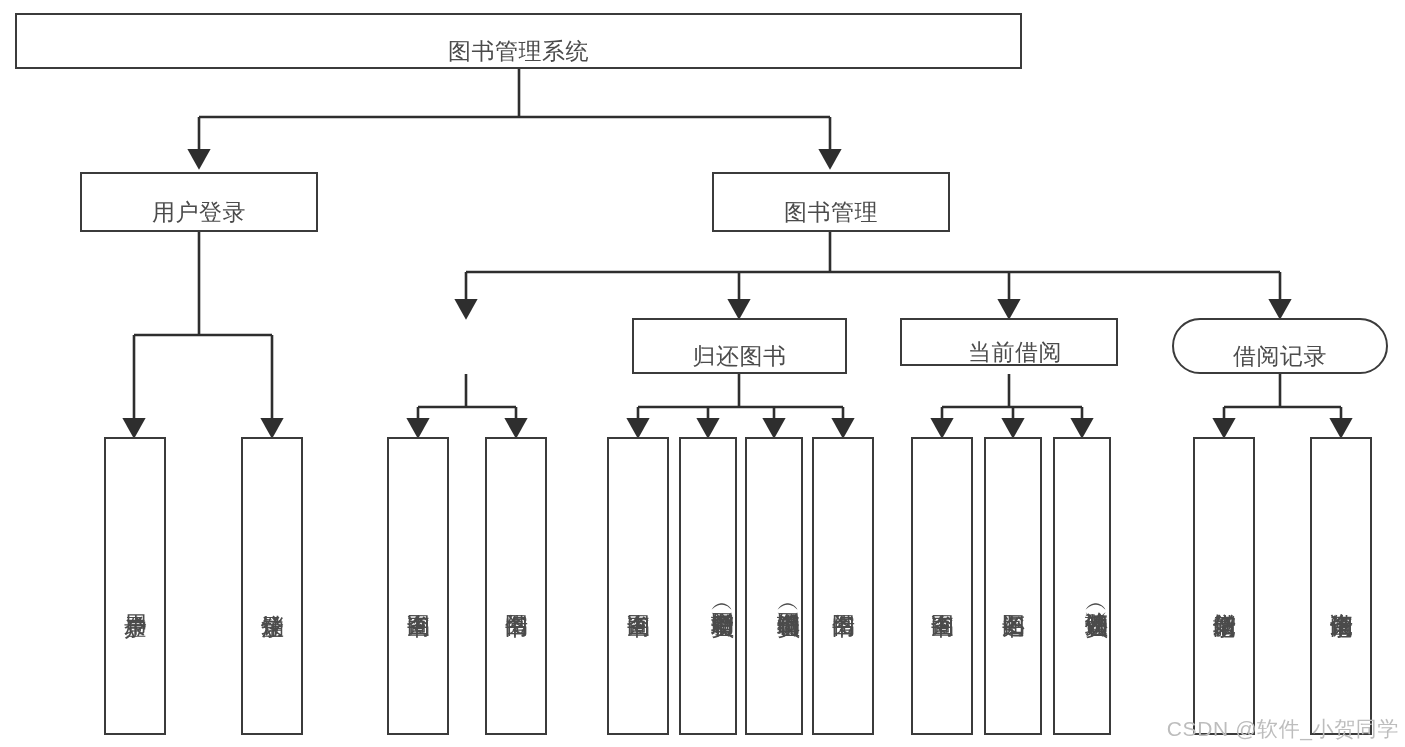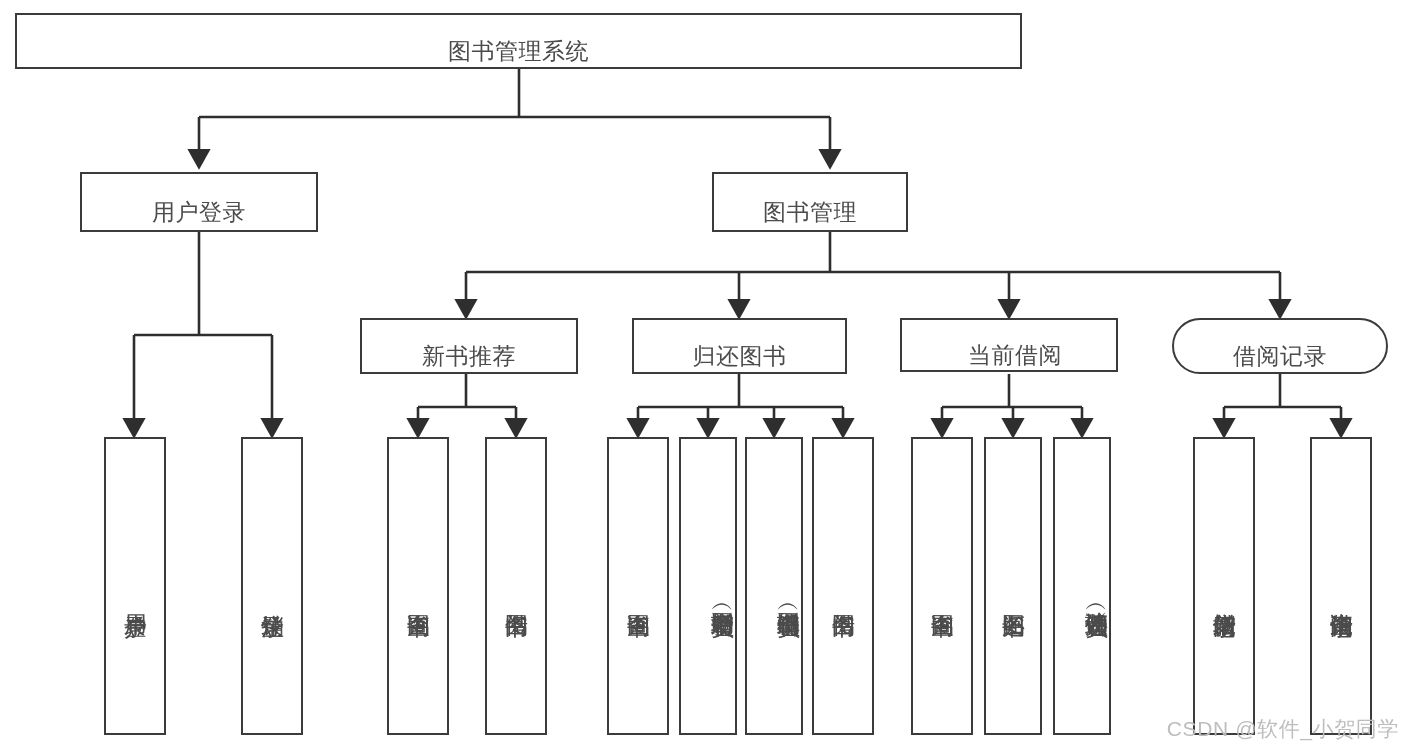--- a/index.html
+++ b/index.html
@@ -123,31 +123,28 @@
     </g>
   </svg>
 
   <div class="node horiz" style="left:15px; top:13px; width:1007px; height:56px;">
     <span class="label">图书管理系统</span>
   </div>
 
   <div class="node horiz" style="left:80px; top:172px; width:238px; height:60px;">
     <span class="label">用户登录</span>
   </div>
-  <div class="node horiz" style="left:712px; top:172px; width:196px; height:60px;">
+  <div class="node horiz" style="left:712px; top:172px; width:238px; height:60px;">
     <span class="label">图书管理</span>
   </div>
 
-  <div class="node horiz" style="left:360px; top:318px; width:218px; height:56px;">
-    <span class="label">新书推荐</span>
-  </div>
   <div class="node horiz" style="left:632px; top:318px; width:215px; height:56px;">
     <span class="label">归还图书</span>
   </div>
-  <div class="node horiz" style="left:900px; top:318px; width:218px; height:54px;padding-left:12px;">
+  <div class="node horiz" style="left:900px; top:318px; width:218px; height:48px;padding-left:12px;">
     <span class="label">当前借阅</span>
   </div>
   <div class="node horiz" style="left:1172px; top:318px; width:216px; height:56px;border-radius:28px;">
     <span class="label">借阅记录</span>
   </div>
 
   <div class="node vert" style="left:104px; top:437px; width:62px; height:298px;">
     <span class="label">用户登录</span>
   </div>
   <div class="node vert" style="left:241px; top:437px; width:62px; height:298px;">

